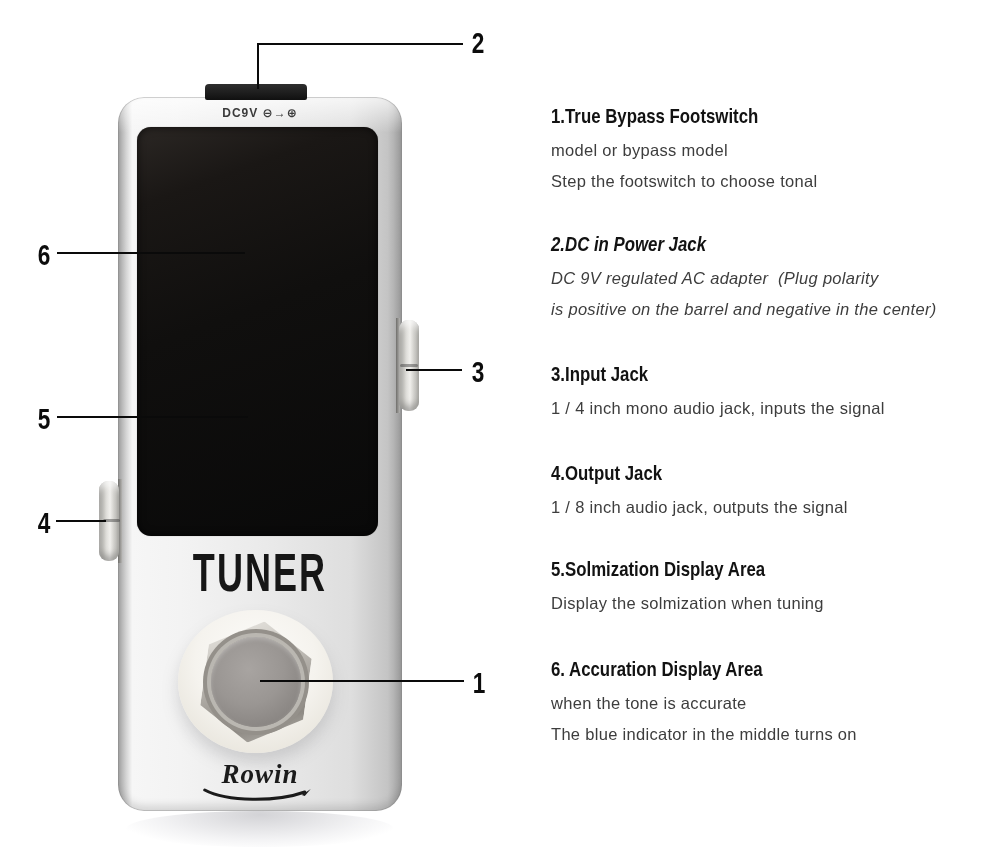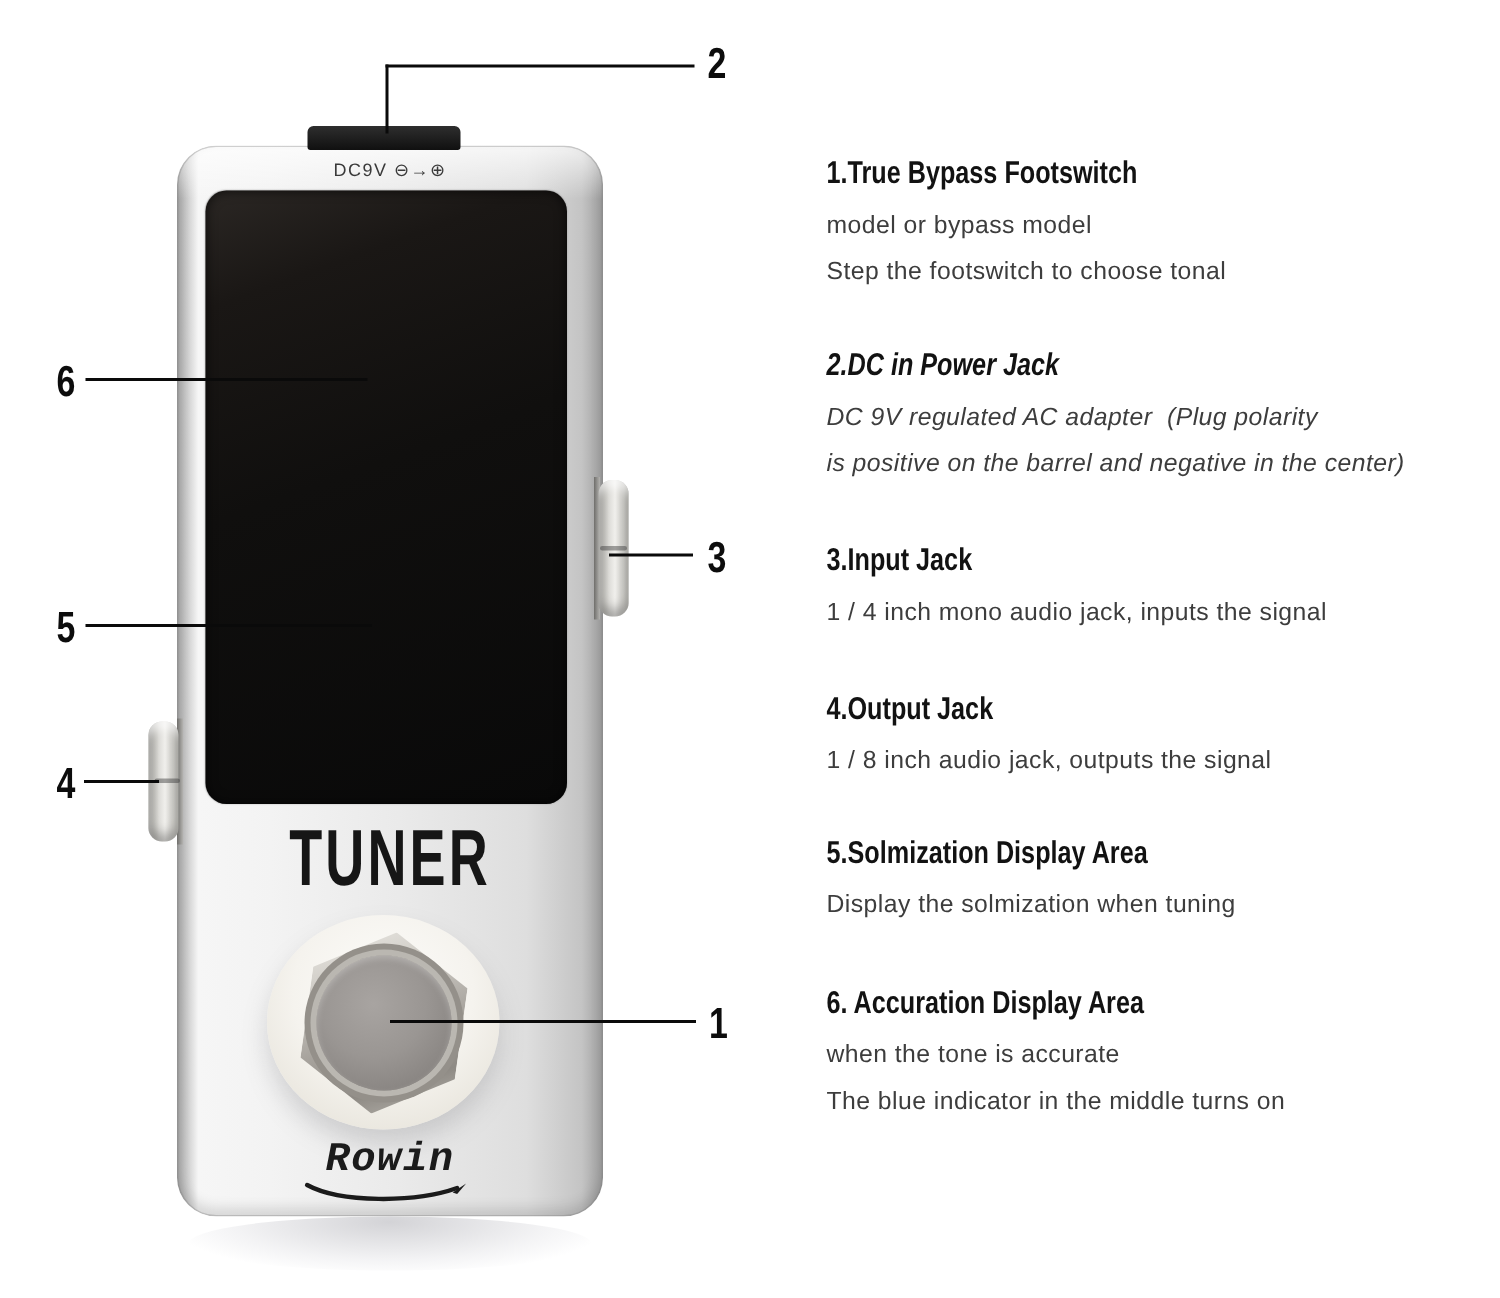--- a/index.html
+++ b/index.html
@@ -19,21 +19,21 @@
     box-shadow: inset 0 0 0 1px rgba(130,130,130,.35), inset 0 -5px 9px rgba(0,0,0,.14);
   }
   .dc-jack {
     position:absolute; left:87px; top:-13px; width:102px; height:16px;
     background:linear-gradient(180deg,#2e2e2e,#101010);
     border-radius:4px 4px 2px 2px;
   }
   .power-label {
     position:absolute; top:9px; left:0; width:100%; text-align:center;
     font-family:"Liberation Sans","DejaVu Sans",sans-serif;
-    font-size:12px; font-weight:normal; color:#3a3a3a; letter-spacing:1px;
+    font-size:12px; font-weight:bold; color:#3a3a3a; letter-spacing:1px;
   }
   .screen {
     position:absolute; left:19px; top:30px; width:241px; height:409px;
     border-radius:14px;
     background: linear-gradient(160deg, #2b2724 0%, #1a1715 16%, #100f0e 45%, #090909 100%);
     box-shadow: inset 0 0 8px rgba(0,0,0,.7), 0 0 1px rgba(90,90,90,.6);
   }
   .model {
     position:absolute; top:449px; left:0; width:100%; text-align:center;
     font-size:53px; line-height:1; font-weight:bold; color:#161616;
@@ -53,21 +53,21 @@
   .fs-button {
     position:absolute; left:50%; top:50%; width:90px; height:90px;
     transform:translate(-50%,-50%); border-radius:50%;
     background: radial-gradient(circle at 42% 36%, #a8a4a1 0%, #9a9693 45%, #8a8683 75%, #7e7a77 100%);
     box-shadow: 0 0 0 4px #bab7b1, 0 0 0 8px #94908a, inset 0 2px 4px rgba(255,255,255,.25);
   }
   .brand {
     position:absolute; top:663px; left:0; width:100%; text-align:center;
   }
   .brand-text {
-    font-family:Liberation Mono, monospace; font-style:italic; font-weight:bold;
+    font-family:Liberation Serif, serif; font-style:italic; font-weight:bold;
     font-size:27px; line-height:1.1; color:#1b1b1b; letter-spacing:1px;
   }
   .brand-swoosh { position:absolute; left:50%; top:27px; transform:translateX(-52%); }
 
   .jack { position:absolute; }
   .jack .plate { position:absolute; top:0; bottom:0; width:4px; background:linear-gradient(90deg,#6f6e6b,#b4b3b0); }
   .jack .barrel {
     position:absolute; top:2px; bottom:2px; width:20px; border-radius:9px;
     background: linear-gradient(90deg,#9c9b96 0%, #dddcd8 35%, #f0efec 55%, #c6c5c0 85%, #96958e 100%);
     box-shadow: inset 0 5px 6px rgba(255,255,255,.65), inset 0 -5px 7px rgba(0,0,0,.28);

